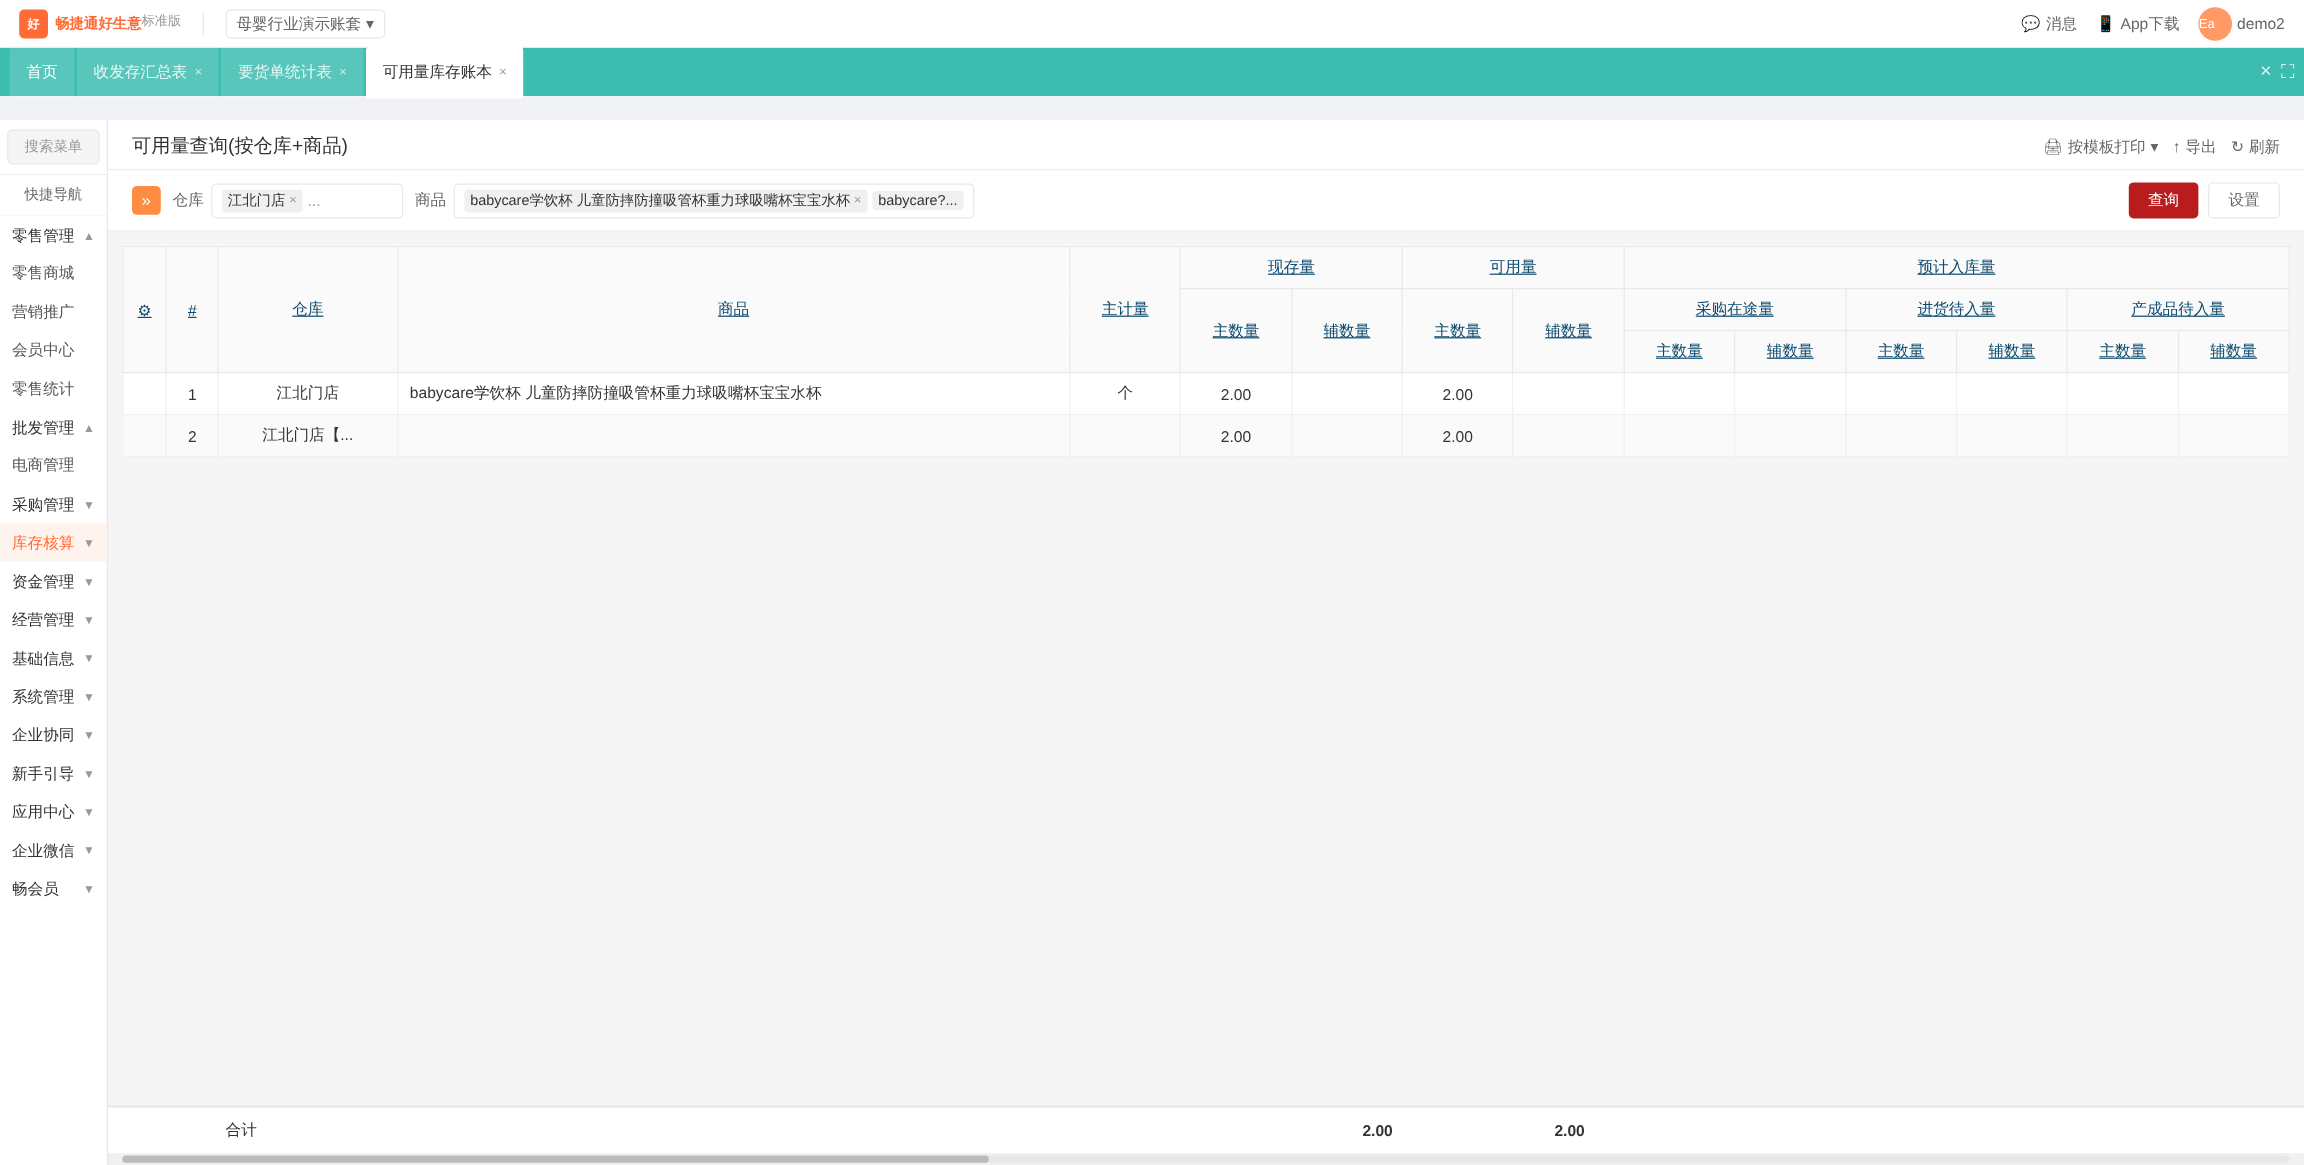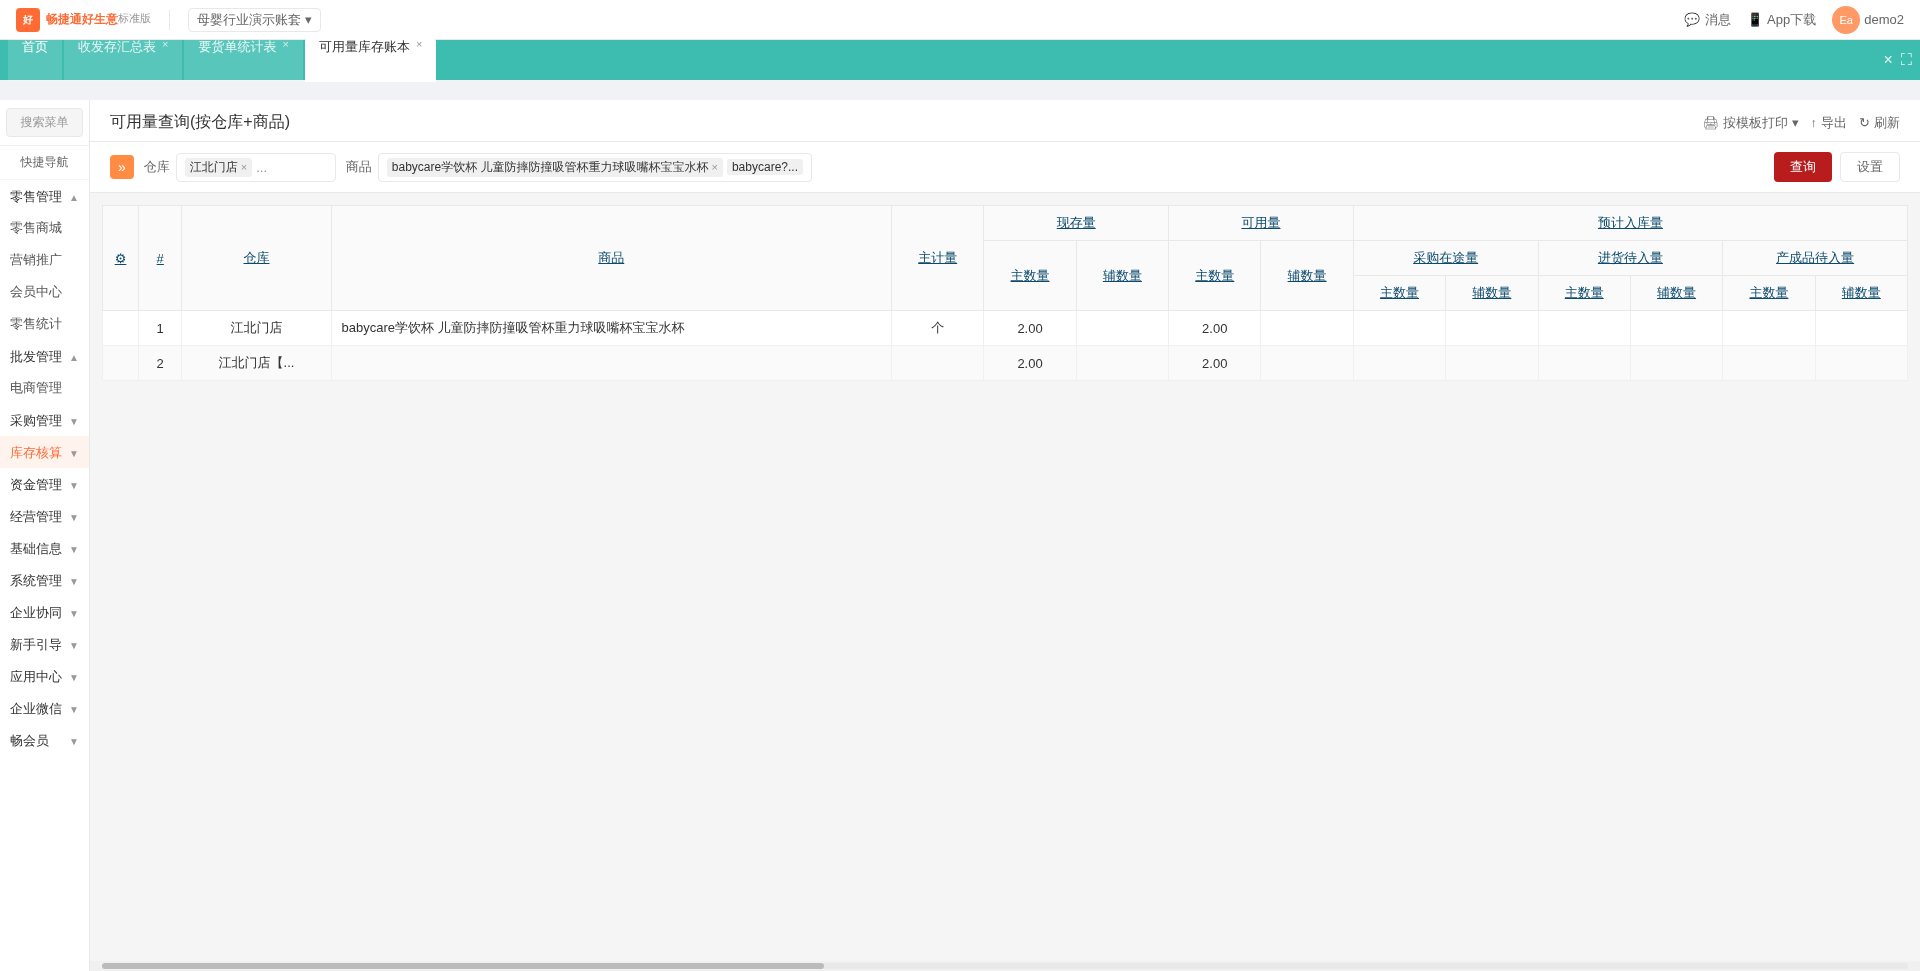--- a/index.html
+++ b/index.html
@@ -19,38 +19,38 @@
     .top-bar-left { display: flex; align-items: center; gap: 10px; }
     .logo-area { display: flex; align-items: center; gap: 6px; }
     .logo-icon { width: 24px; height: 24px; background: #ff6b35; border-radius: 4px; display: flex; align-items: center; justify-content: center; color: white; font-size: 10px; font-weight: bold; }
     .divider-v { width: 1px; height: 20px; background: #e8e8e8; margin: 0 8px; }
     .industry-selector {
       display: flex; align-items: center; gap: 4px; cursor: pointer; color: #666; font-size: 13px;
       border: 1px solid #e8e8e8; border-radius: 4px; padding: 2px 8px;
     }
     .top-bar-right { display: flex; align-items: center; gap: 16px; }
     .top-bar-action { display: flex; align-items: center; gap: 4px; color: #666; font-size: 13px; cursor: pointer; }
-    .user-avatar { width: 28px; height: 28px; border-radius: 50%; background: #ff9966; display: flex; align-items: center; justify-content: center; color: white; font-size: 11px; }
+    .user-avatar { width: 28px; height: 28px; border-radius: 50%; background: #ff9966; display: flex; align-items: center; justify-content: flex-start; color: white; font-size: 11px; }
 
     
     .nav-tabs {
       height: 40px;
       background: #3dbcb0;
       display: flex;
       align-items: center;
       padding: 0 8px;
       flex-shrink: 0;
       gap: 2px;
     }
     .nav-tab {
       height: 44px;
       padding: 0 14px;
       border-radius: 4px 4px 0 0;
       display: flex;
-      align-items: flex-start;
+      align-items: center;
       gap: 6px;
       cursor: pointer;
       font-size: 13px;
       color: rgba(255,255,255,0.85);
       background: rgba(255,255,255,0.15);
     }
     .nav-tab.active {
       background: #fff;
       color: #333;
       font-weight: 500;
@@ -493,20 +493,43 @@
             <td></td>
             <td></td>
             <td></td>
             <td></td>
             <td></td>
           </tr>
         </tbody>
       </table>
     </div>
 
+    <div class="table-footer">
+      <table class="total-row-table">
+        <tbody>
+            <tr>
+          <td style="width:36px;"></td>
+          <td style="width:30px;"></td>
+          <td class="total-label" style="width:100px;text-align:left;">合计</td>
+          <td style="flex:1;"></td>
+          <td style="width:60px;"></td>
+          <td style="width:80px;font-weight:600;">2.00</td>
+          <td style="width:80px;"></td>
+          <td style="width:80px;font-weight:600;">2.00</td>
+          <td style="width:80px;"></td>
+          <td style="width:80px;"></td>
+          <td style="width:80px;"></td>
+          <td style="width:80px;"></td>
+          <td style="width:80px;"></td>
+          <td style="width:80px;"></td>
+          <td style="width:80px;"></td>
+        </tr>
+      </tbody>
+        </table>
+    </div>
 
     <div class="scroll-bar-area">
       <div class="scroll-bar-track">
         <div class="scroll-bar-thumb"></div>
       </div>
     </div>
 
   </div>
 </div>
 

